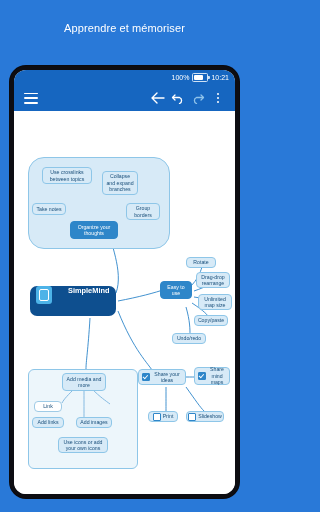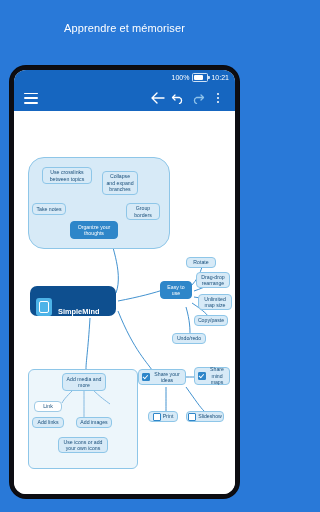--- a/index.html
+++ b/index.html
@@ -62,22 +62,22 @@
   .node.white{background:#ffffff;border-color:#9fcbe6;color:#1a4f7a;}
   .cloud{
     position:absolute;background:#d7eaf7;border:1px solid #8ec6e8;
     border-radius:16px;
   }
   .group{
     position:absolute;border:1px solid #8ec6e8;border-radius:6px;background:rgba(215,234,247,.45);
   }
   #root{
     position:absolute;left:16px;top:175px;width:86px;height:30px;
-    background:#0e4f8f;border-radius:7px;display:flex;align-items:flex-end;
-    gap:6px;padding:0 6px;box-sizing:border-box;
+    background:#0e4f8f;border-radius:7px;display:flex;align-items:flex-start;
+    gap:16px;padding:0 6px;box-sizing:border-box;
   }
   #root .logo{
     width:16px;height:18px;background:#4db3e8;border-radius:3px;
     position:relative;flex:none;
   }
   #root .logo:after{
     content:"";position:absolute;left:3px;top:3px;width:10px;height:12px;
     border:1.6px solid #ffffff;border-radius:2px;box-sizing:border-box;
   }
   #root .rtext{color:#ffffff;font-size:7.4px;font-weight:bold;}

